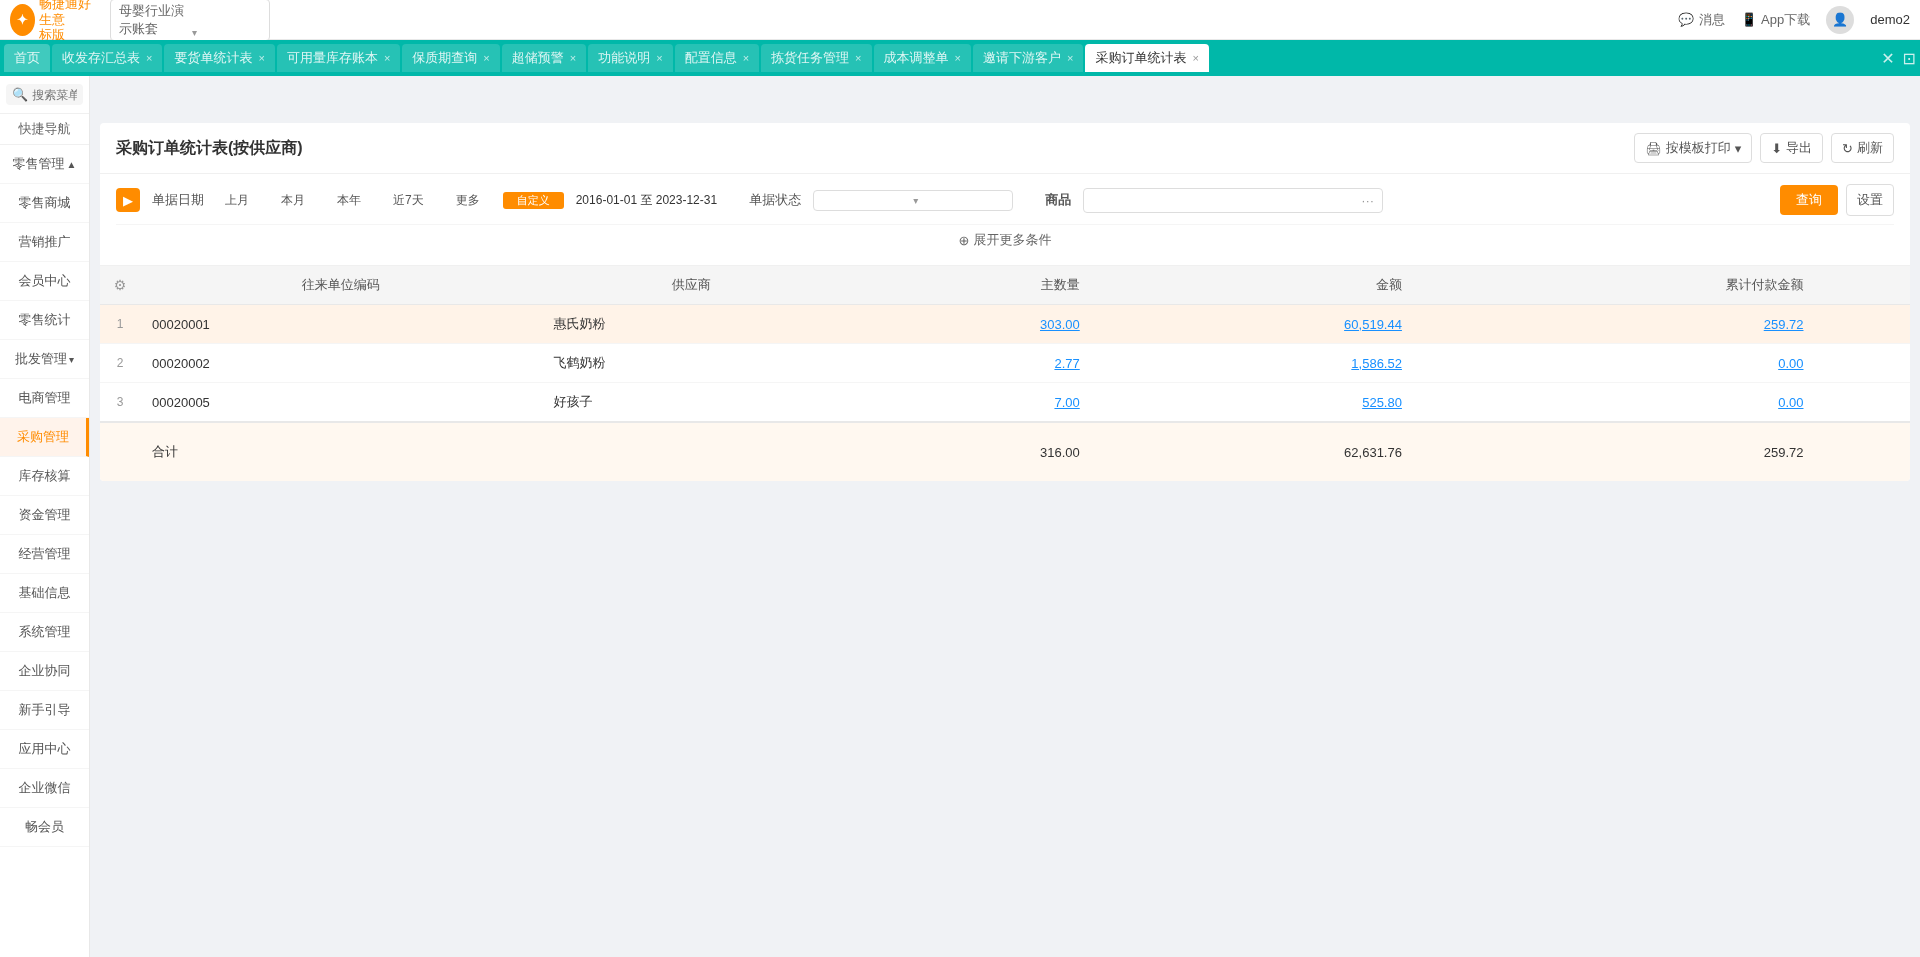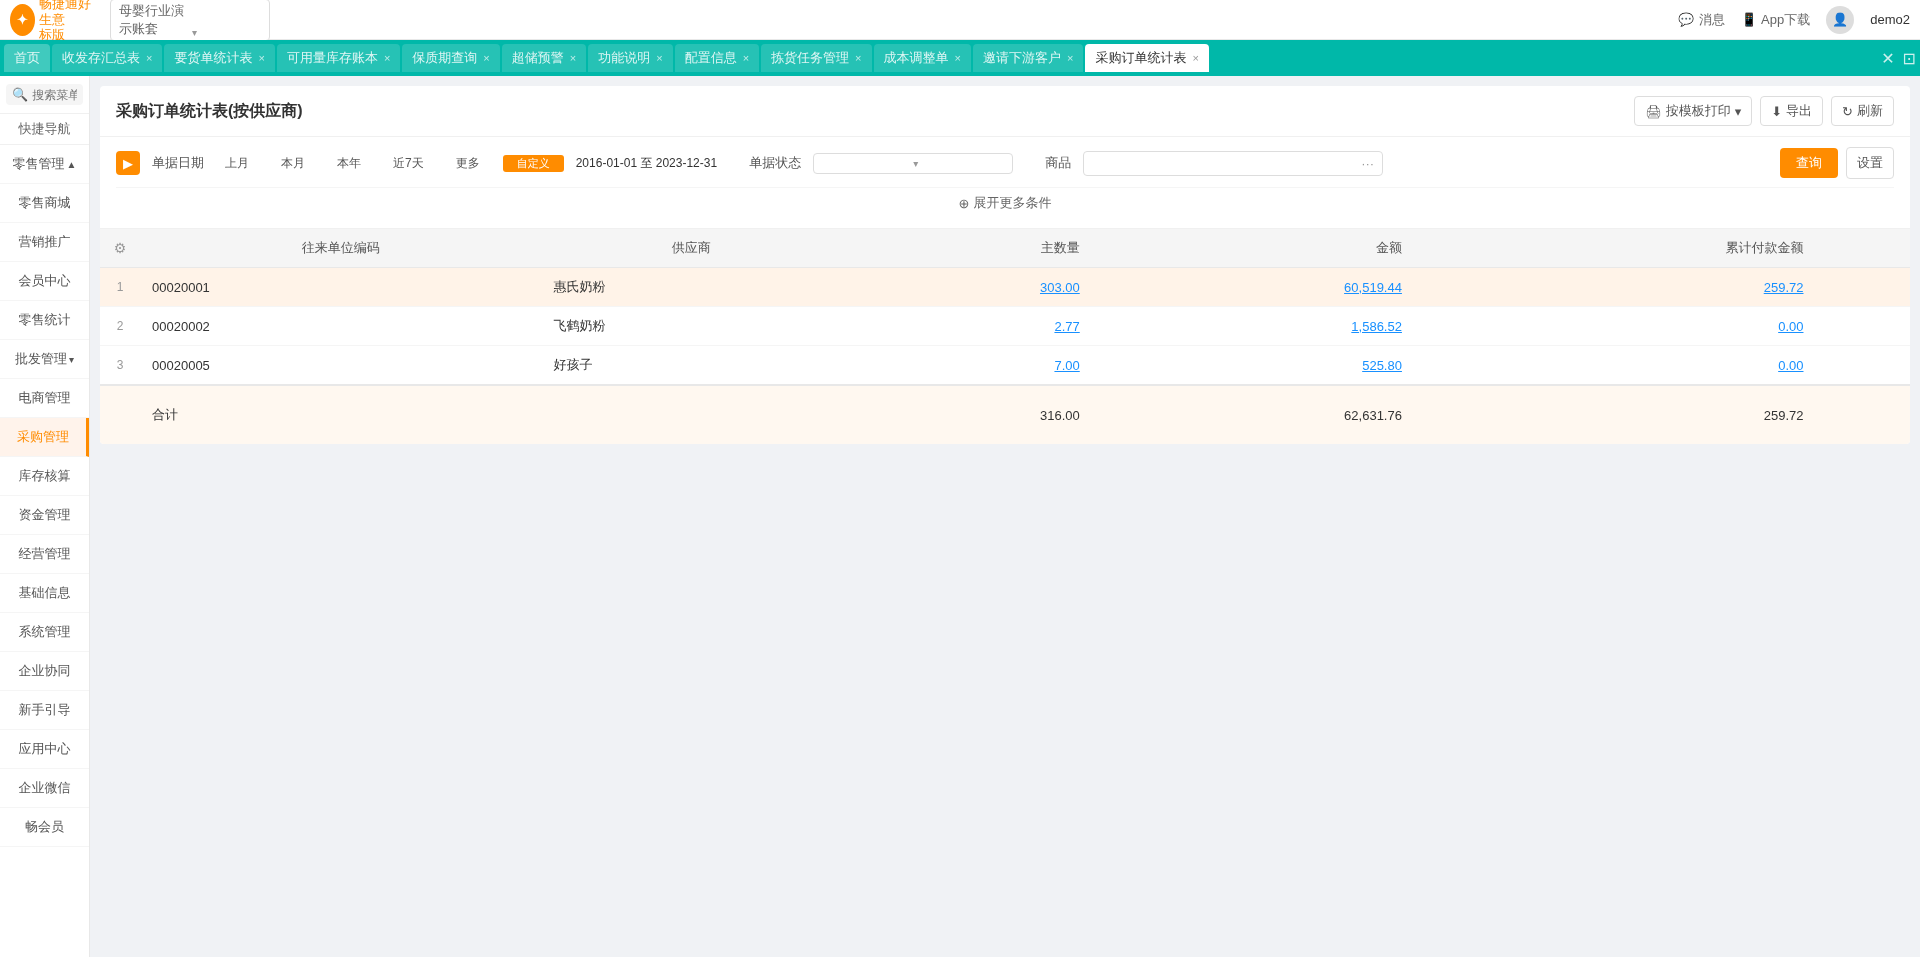--- a/index.html
+++ b/index.html
@@ -78,21 +78,21 @@
       cursor: pointer; border-bottom: 1px solid #f5f5f5; position: relative;
     }
     .sidebar-item.active { color: #ff8c00; background: #fff3eb; border-right: 3px solid #ff8c00; }
     .sidebar-item-with-arrow { display: flex; align-items: center; justify-content: center; gap: 2px; }
 
     
     .content-area { flex: 1; overflow: hidden; display: flex; flex-direction: column; background: #f0f2f5; }
 
     
     .page { flex: 1; overflow: auto; padding: 10px; }
-    .page-card { background: #fff; border-radius: 4px; overflow: hidden; }
+    .page-card { background: #fff; border-radius: 4px; overflow: hidden; margin-top: 37px; }
 
     
     .page-header {
       display: flex; align-items: center; padding: 10px 16px;
       border-bottom: 1px solid #f0f0f0; justify-content: space-between;
     }
     .page-title { font-size: 16px; font-weight: bold; color: #333; }
     .page-actions { display: flex; align-items: center; gap: 8px; }
     .btn-print {
       display: flex; align-items: center; gap: 4px; padding: 5px 10px;
@@ -372,21 +372,21 @@
               <span class="custom-badge">自定义</span>
             </div>
             <span class="date-range">2016-01-01 至 2023-12-31</span>
 
             <span class="filter-label" style="margin-left:20px;">单据状态</span>
             <div class="filter-select">
               <span></span>
               <span class="arrow">▾</span>
             </div>
 
-            <span class="filter-label" style="margin-left:20px;">商品</span>
+            <span class="filter-label" style="margin-left:20px;font-weight:bold;">商品</span>
             <div class="filter-goods">
               <input type="text" placeholder="" style="">
               <span class="dots">···</span>
             </div>
 
             <div style="margin-left:auto; display:flex; gap:8px; align-items:center;">
               <button class="btn-search">查询</button>
               <button class="btn-settings">设置</button>
             </div>
           </div>

